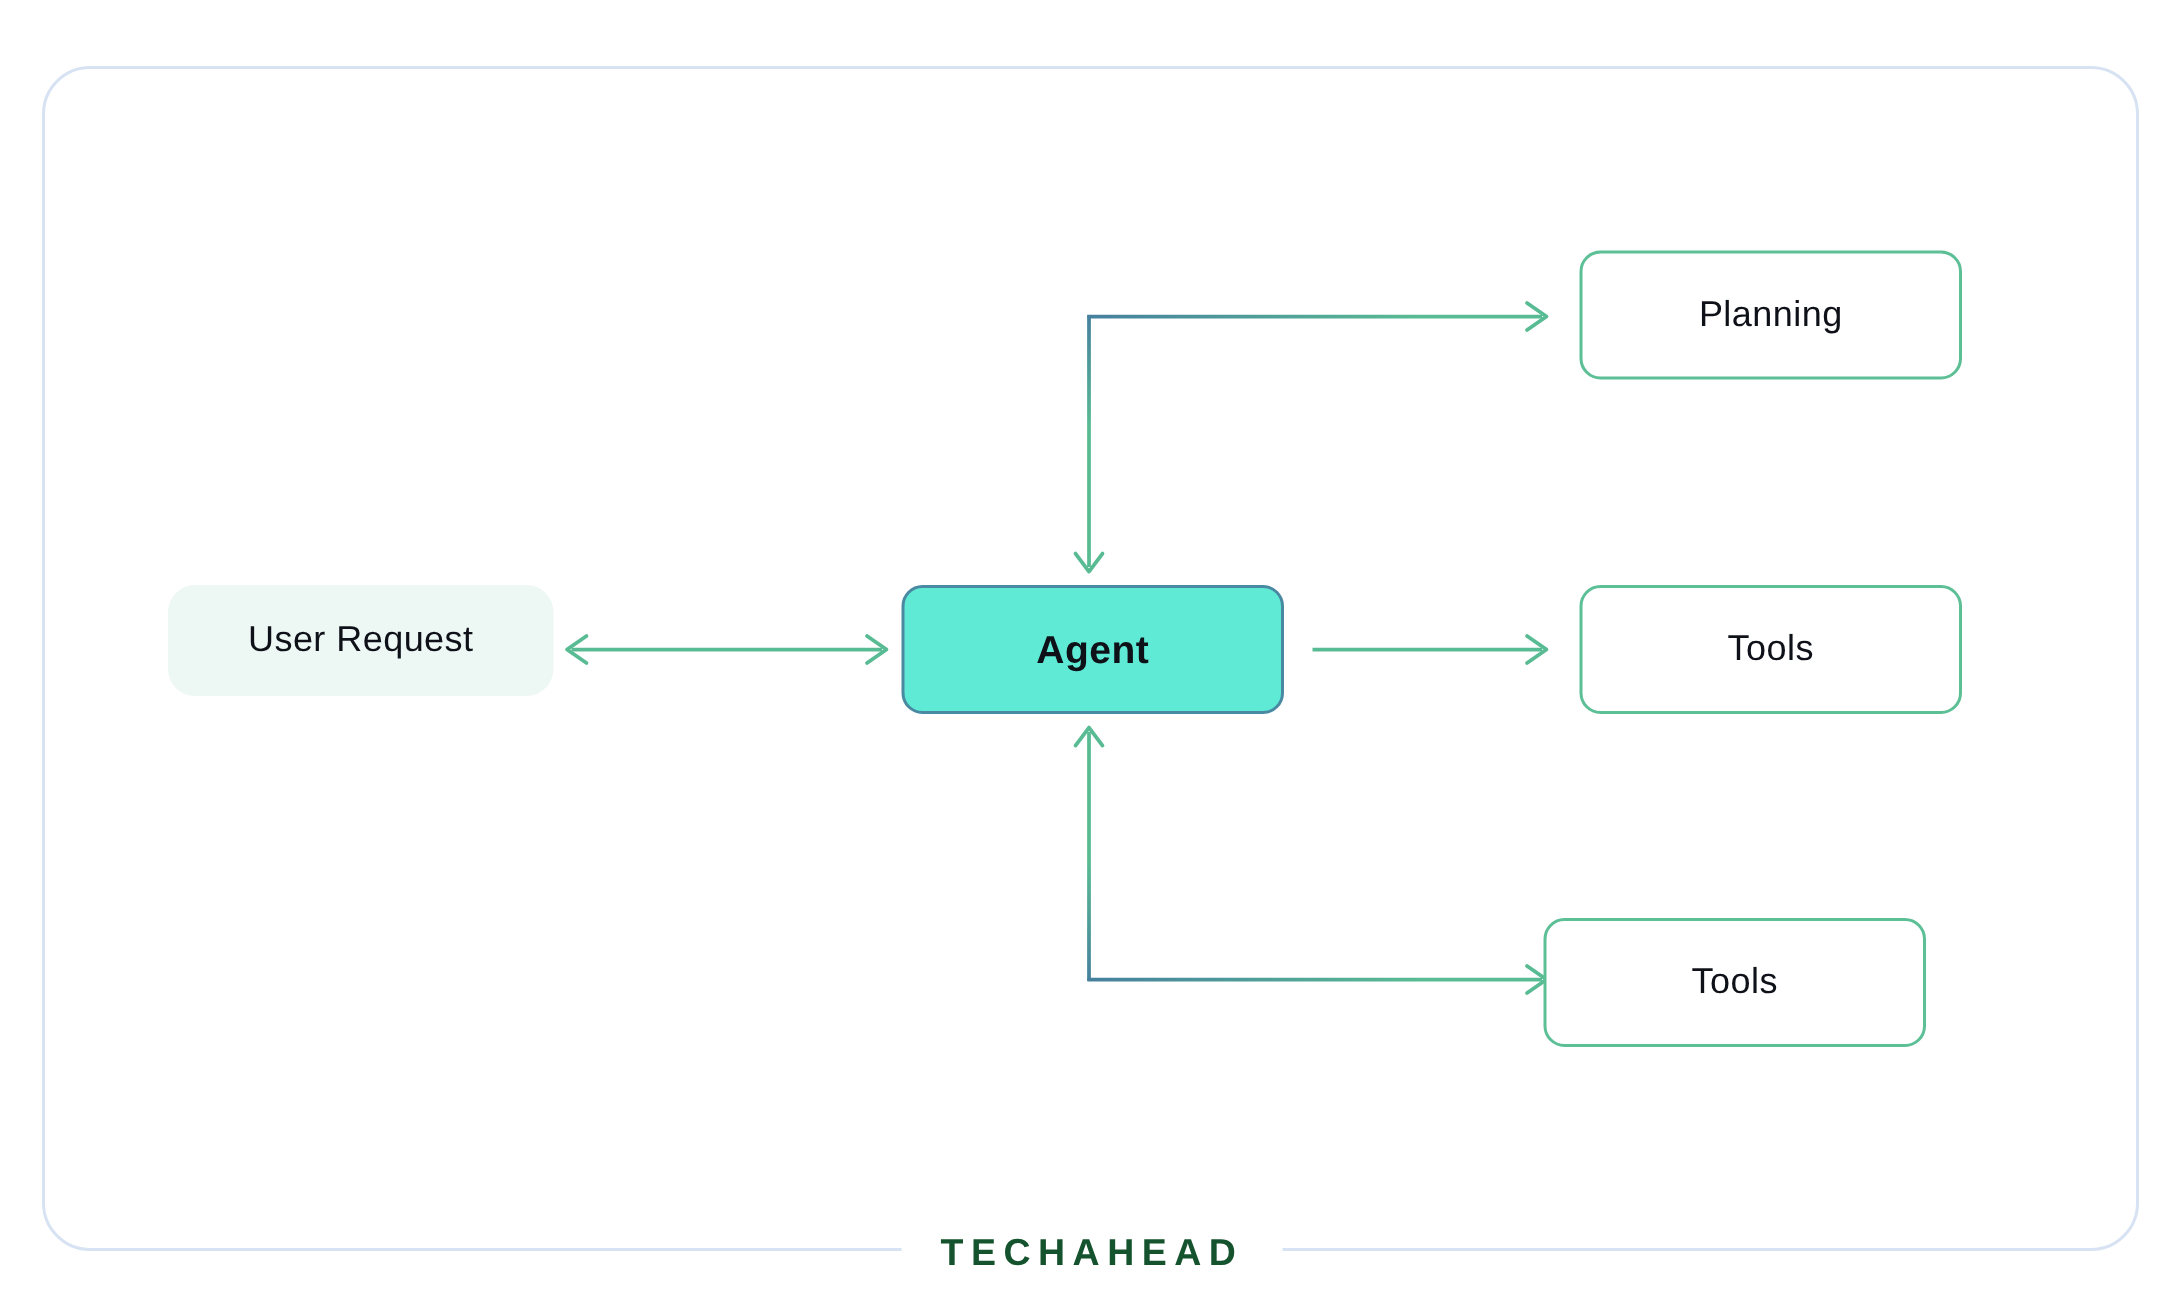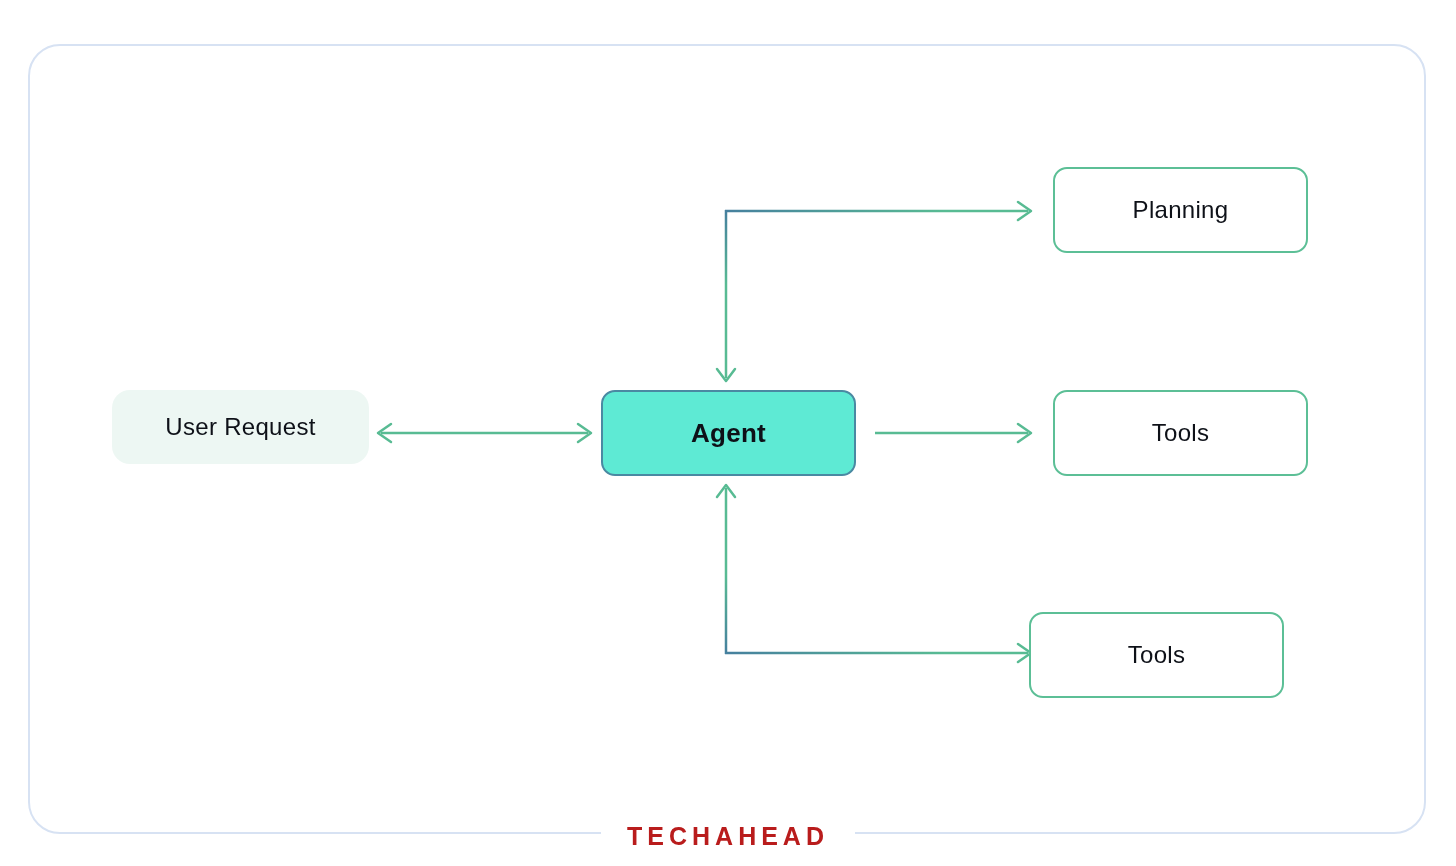--- a/index.html
+++ b/index.html
@@ -73,21 +73,21 @@
   .node-planning { left: 1053px; top: 167px; }
   .node-memory   { left: 1053px; top: 390px; }
   .node-tools    { left: 1029px; top: 612px; }
   .logo {
     position: absolute;
     left: 728px;
     top: 836px;
     transform: translate(-50%, -50%);
     background: #ffffff;
     padding: 4px 26px;
-    color: #b91c1c;
+    color: #14532d;
     font-weight: bold;
     font-size: 25px;
     letter-spacing: 5px;
     white-space: nowrap;
   }
 </style>
 </head>
 <body>
 
 <div class="canvas">

